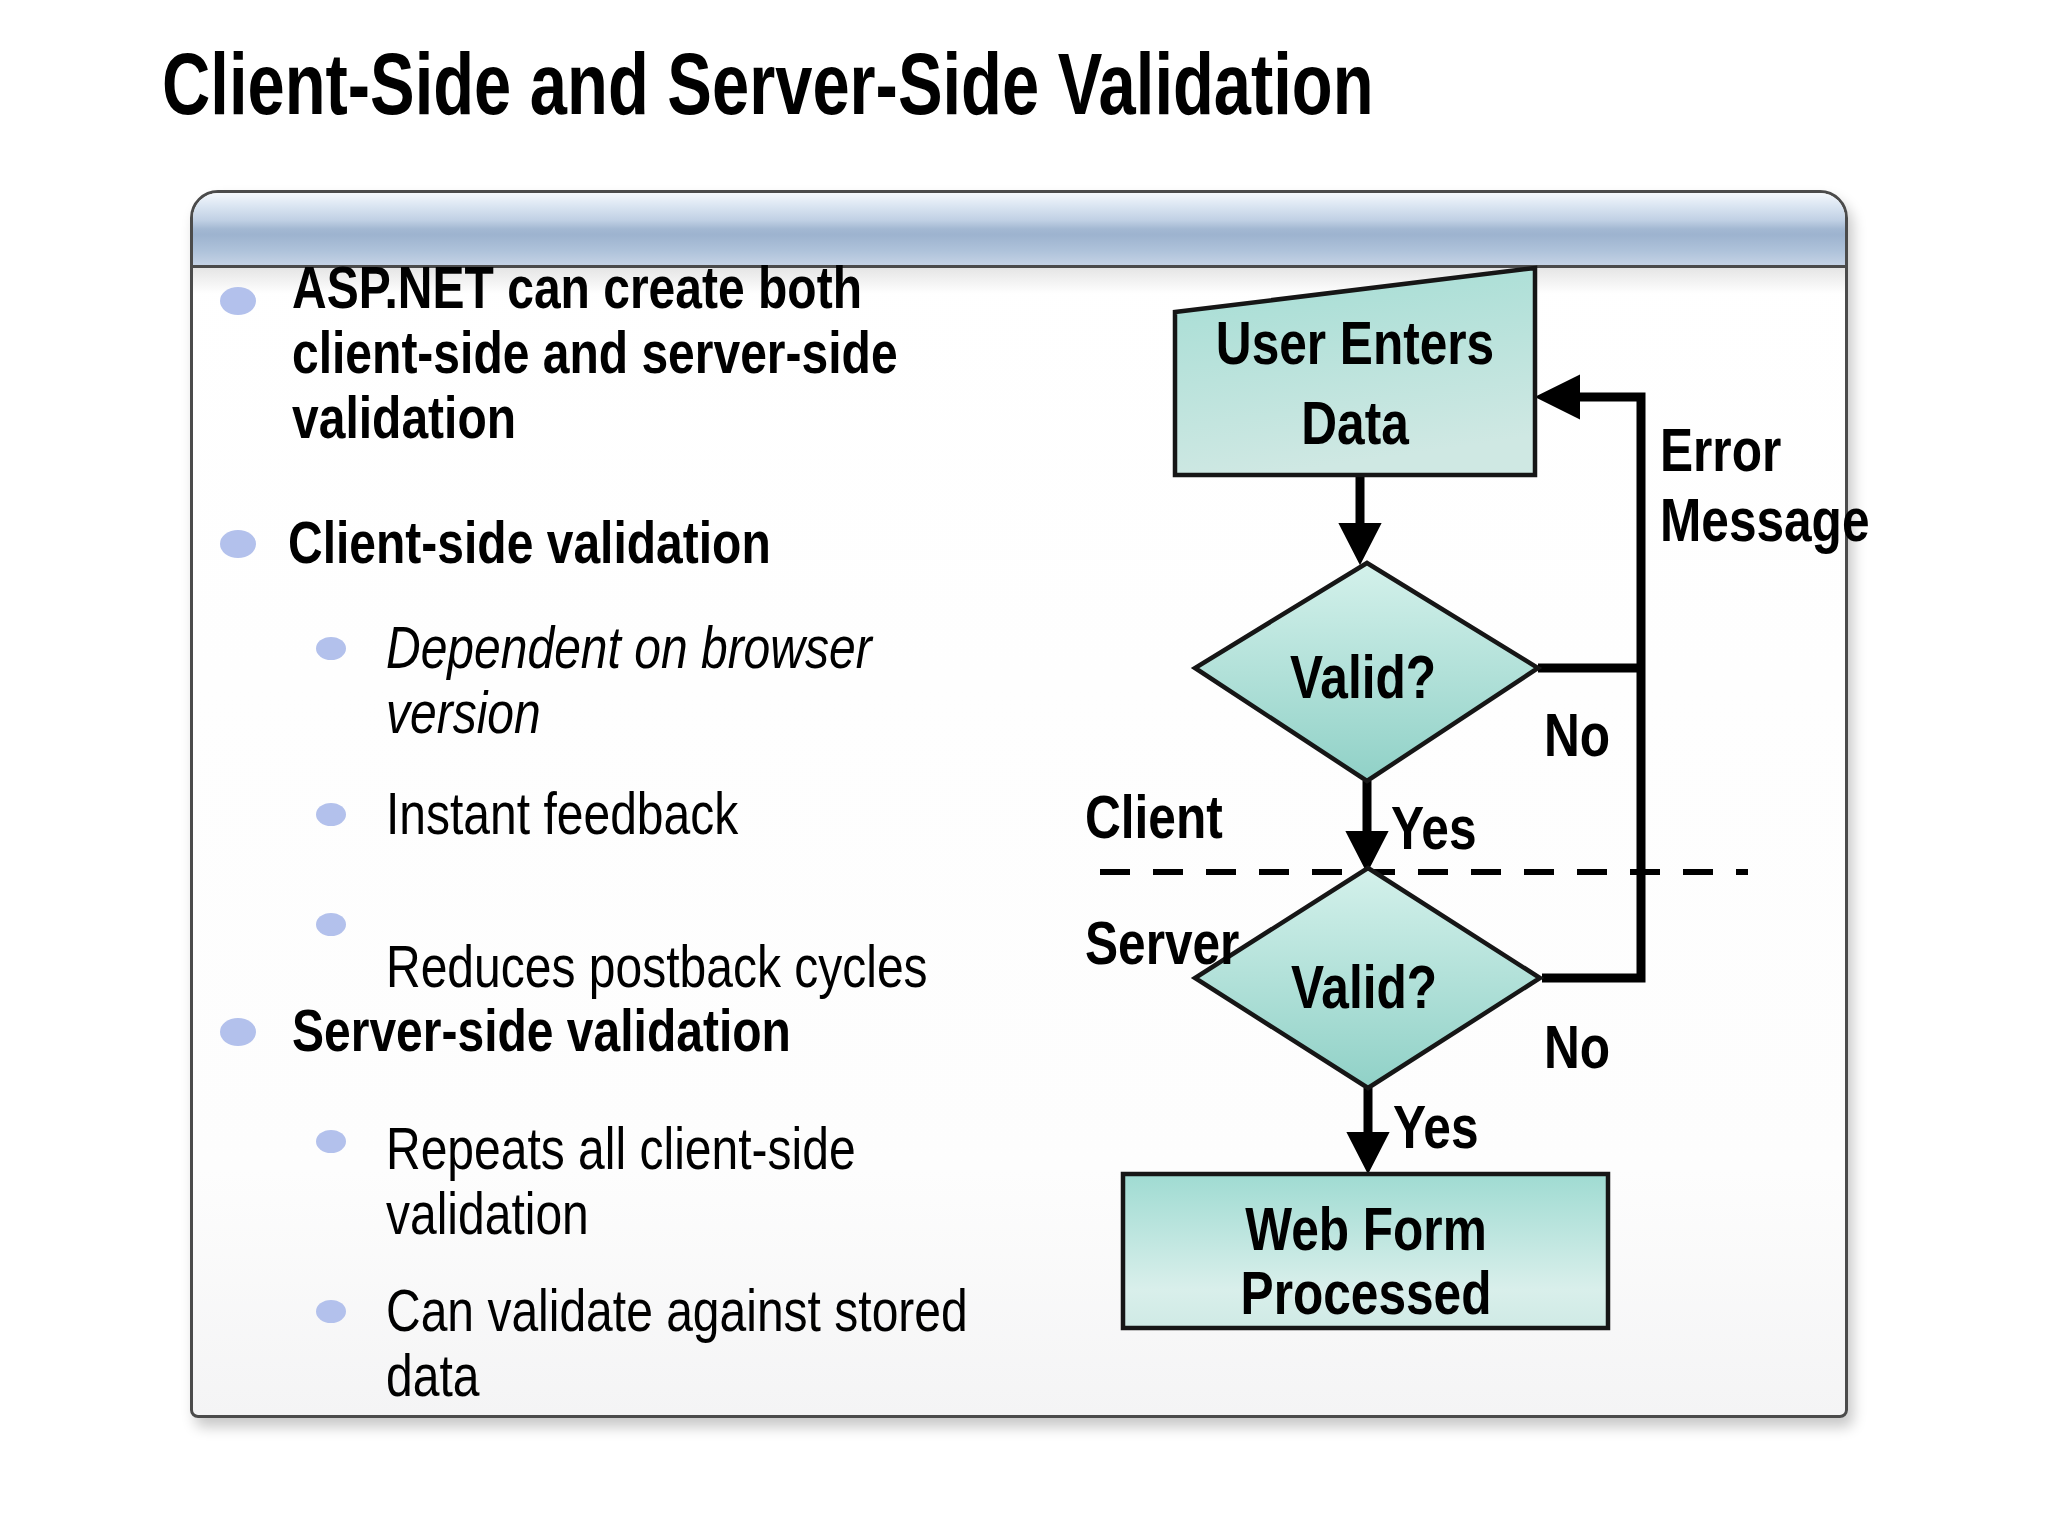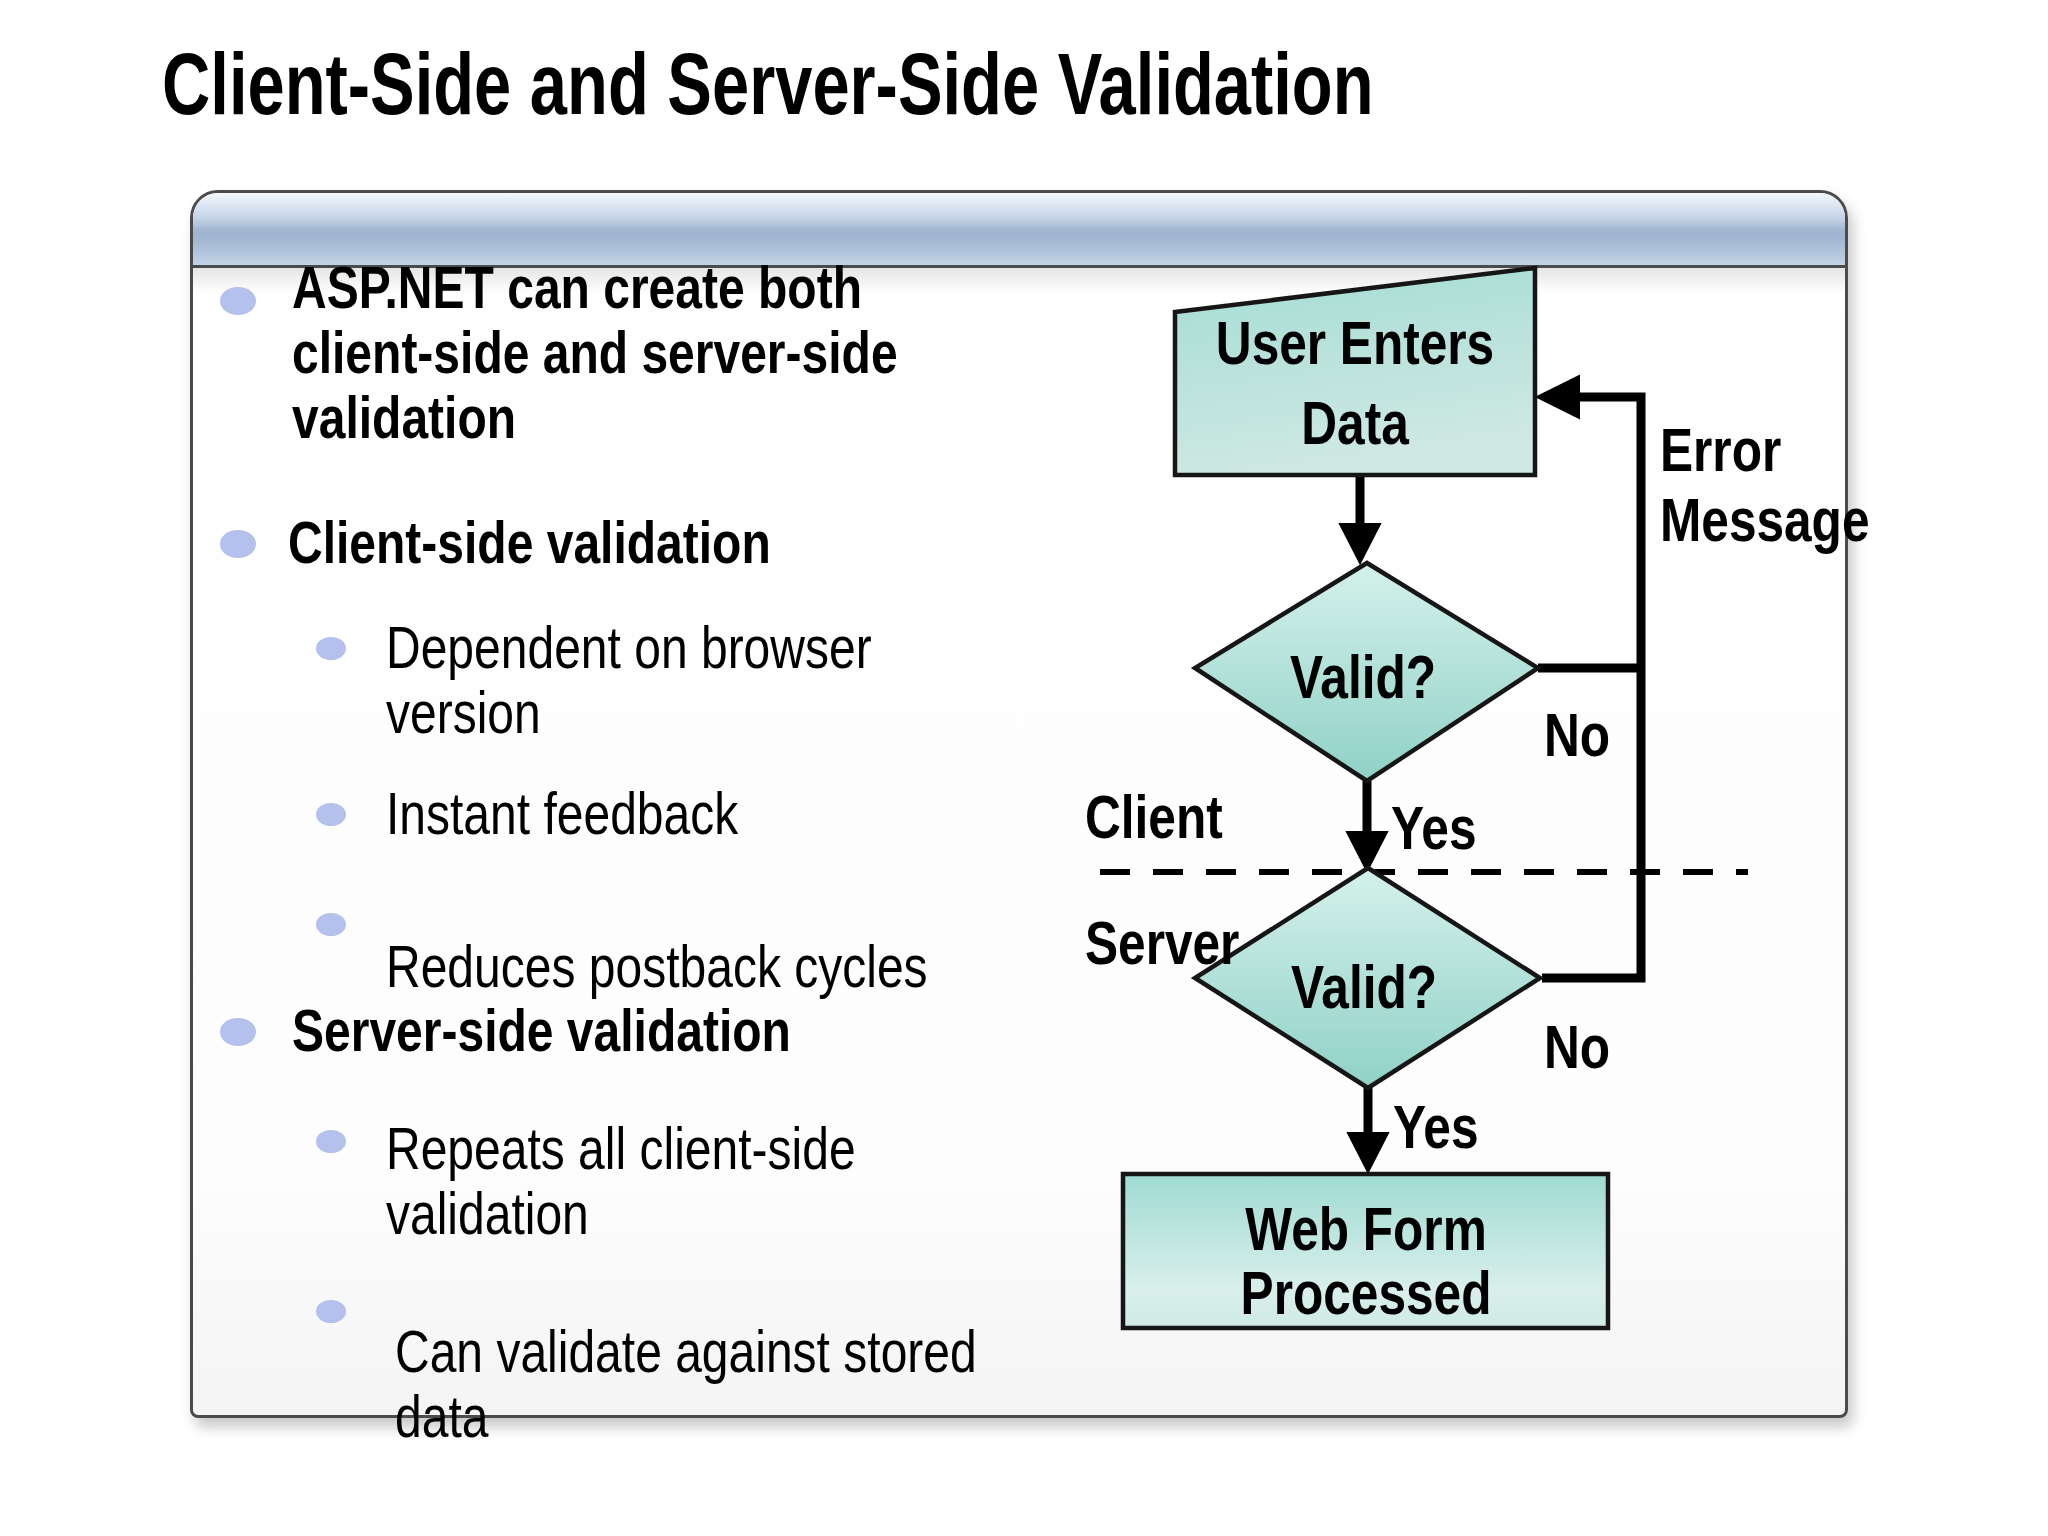--- a/index.html
+++ b/index.html
@@ -84,21 +84,21 @@
 <div class="bullet-block lvl1" style="left:292px;top:255px;">
   <div class="bline cond">ASP.NET can create both</div>
   <div class="bline cond">client-side and server-side</div>
   <div class="bline cond">validation</div>
 </div>
 
 <div class="bullet-block lvl1" style="left:288px;top:510px;">
   <div class="bline cond">Client-side validation</div>
 </div>
 
-<div class="bullet-block lvl2" style="left:386px;top:615px;">
+<div class="bullet-block lvl2" style="left:386px;top:615px;font-style:italic;">
   <div class="bline cond">Dependent on browser</div>
   <div class="bline cond">version</div>
 </div>
 
 <div class="bullet-block lvl2" style="left:386px;top:781px;">
   <div class="bline cond">Instant feedback</div>
 </div>
 
 <div class="bullet-block lvl2" style="left:386px;top:934px;">
   <div class="bline cond">Reduces postback cycles</div>
@@ -106,21 +106,21 @@
 
 <div class="bullet-block lvl1" style="left:292px;top:998px;">
   <div class="bline cond">Server-side validation</div>
 </div>
 
 <div class="bullet-block lvl2" style="left:386px;top:1108px;margin-top:8px;">
   <div class="bline cond">Repeats all client-side</div>
   <div class="bline cond">validation</div>
 </div>
 
-<div class="bullet-block lvl2" style="left:395px;top:1278px;margin-top:41px;">
+<div class="bullet-block lvl2" style="left:386px;top:1278px;">
   <div class="bline cond">Can validate against stored</div>
   <div class="bline cond">data</div>
 </div>
 
 <svg class="flow" viewBox="0 0 2048 1536">
   <defs>
     <linearGradient id="gradUser" x1="0" y1="0" x2="0.25" y2="1">
       <stop offset="0" stop-color="#a4ddd4"></stop>
       <stop offset="1" stop-color="#cfe8e3"></stop>
     </linearGradient>

